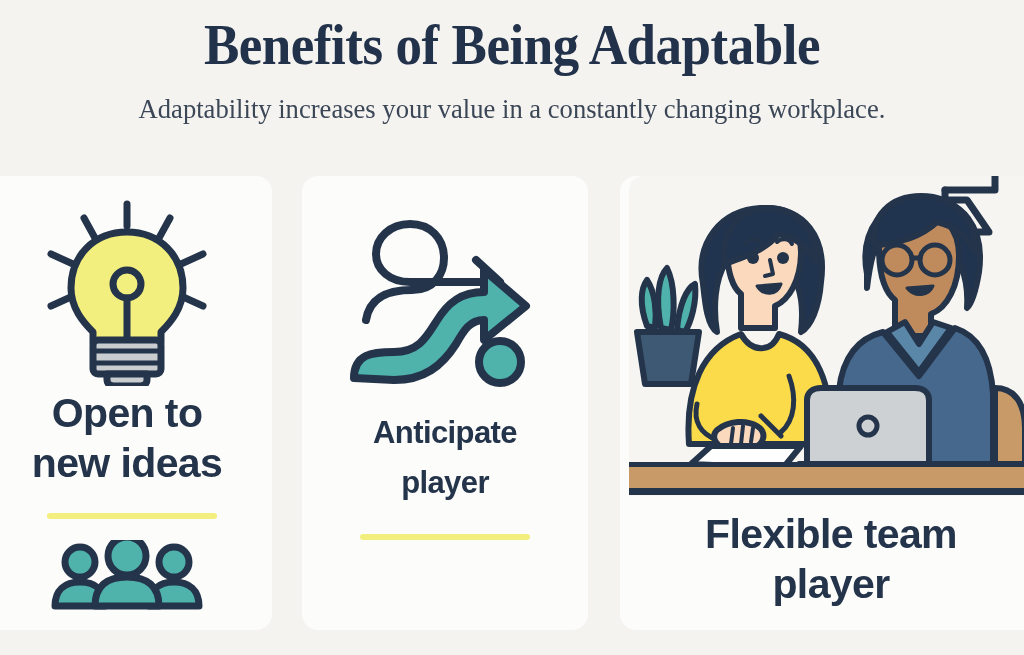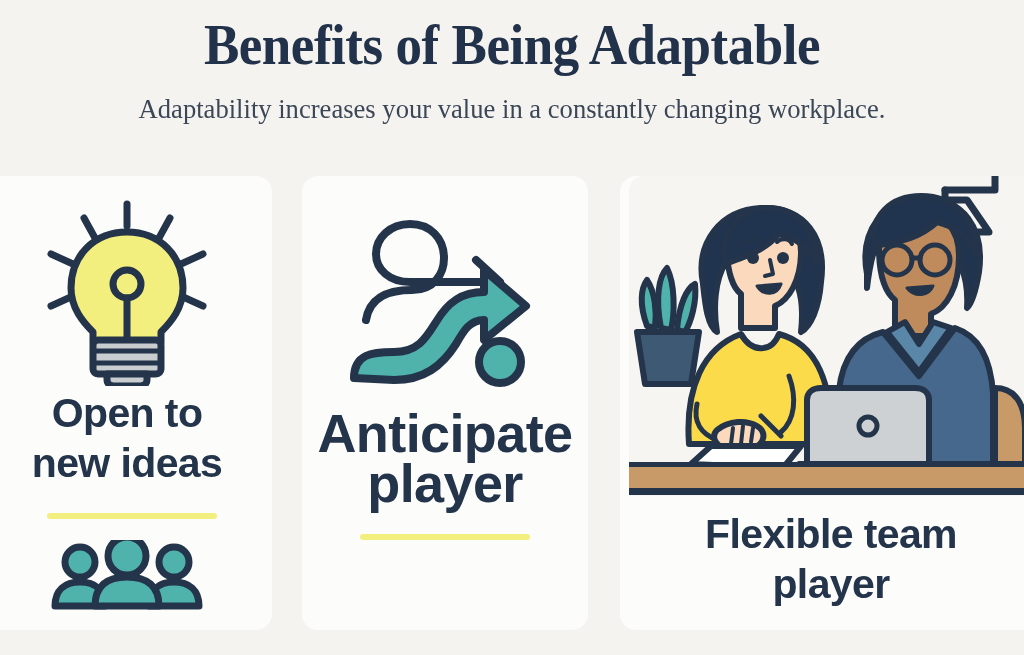--- a/index.html
+++ b/index.html
@@ -53,21 +53,21 @@
   .card-label {
     position: absolute;
     width: 100%;
     text-align: center;
     font-family: "Liberation Sans", sans-serif;
     font-weight: 700;
     color: #24344a;
     letter-spacing: -0.6px;
   }
   .card--one .card-label   { left: 0; top: 212px; font-size: 41px; line-height: 50px; }
-  .card--two .card-label   { left: 0; top: 232px; font-size: 54px; line-height: 50px; }
+  .card--two .card-label   { left: 0; top: 232px; font-size: 31px; line-height: 50px; }
   .card--three .card-label { left: 0; top: 333px; font-size: 41px; line-height: 50px; }
 
   .divider {
     position: absolute;
     height: 6px;
     border-radius: 3px;
     background: #f2ef7e;
   }
   .card--one .divider { left: 65px; top: 337px; width: 170px; }
   .card--two .divider { left: 58px; top: 358px; width: 170px; }

